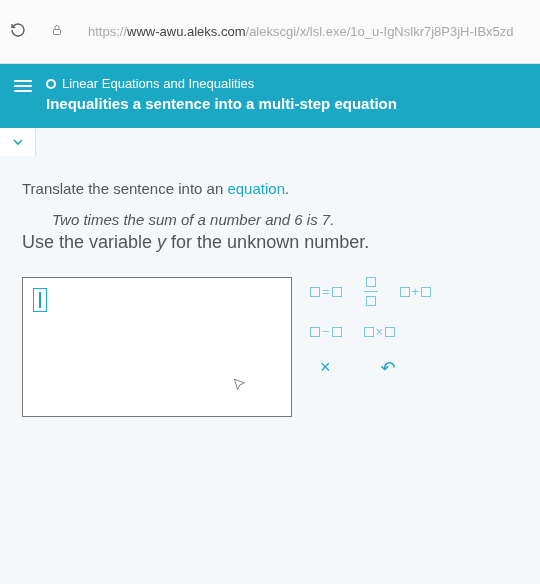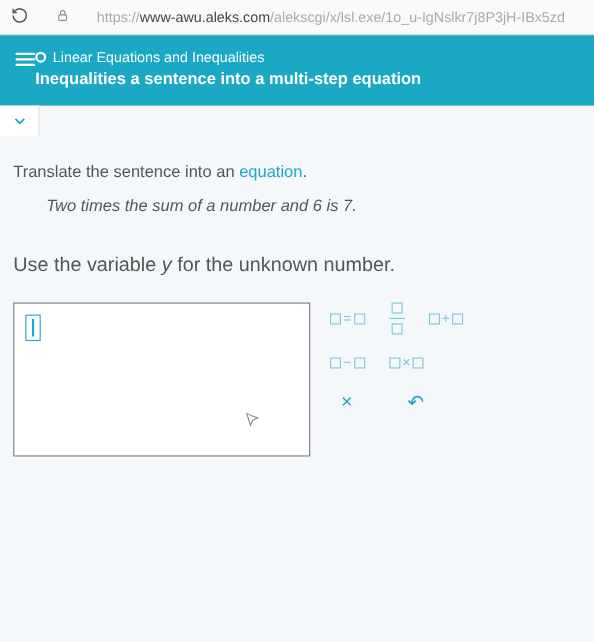--- a/index.html
+++ b/index.html
@@ -6,39 +6,40 @@
     body {
       font-family: Arial, sans-serif;
       background: #f5f8fa;
       width: 540px;
       height: 584px;
       overflow: hidden;
     }
     .browser-bar {
       display: flex;
       align-items: center;
-      padding: 6px 10px;
+      padding: 22px 10px;
       background: #fafafa;
       border-bottom: 1px solid #ddd;
       gap: 25px;
       font-size: 13px;
       color: #888;
     }
     .refresh-icon svg { width: 16px; height: 16px; stroke: #555; }
     .lock-icon svg { width: 12px; height: 12px; stroke: #888; fill: none; }
     .url-text { flex: 1; white-space: nowrap; overflow: hidden; }
     .url-gray { color: #aaa; }
     .url-dark { color: #444; }
     
     .header-band {
       background: #1ba8c4;
       padding: 12px 14px 16px 14px;
       color: #fff;
       display: flex;
       align-items: flex-start;
+      gap: 14px;
     }
     .menu-icon { display: flex; flex-direction: column; gap: 3px; margin-top: 4px; }
     .menu-icon span { width: 18px; height: 2px; background: #fff; border-radius: 1px; }
     .header-text { flex: 1; }
     .header-row1 { font-size: 13px; display: flex; align-items: center; gap: 6px; margin-bottom: 4px; }
     .ring { width: 10px; height: 10px; border: 2px solid #fff; border-radius: 50%; display: inline-block; }
     .header-row2 { font-size: 15px; font-weight: bold; }
     
     .chev-tab {
       width: 36px;
@@ -46,28 +47,28 @@
       background: #fff;
       display: flex;
       align-items: center;
       justify-content: center;
       margin-left: 0;
       border-right: 1px solid #e0e0e0;
     }
     .chev-tab svg { width: 16px; height: 16px; stroke: #1ba8c4; fill: none; stroke-width: 2.5; }
     
     .content {
-      padding: 24px 12px;
+      padding: 24px 22px;
       background: #f5f8fa;
       color: #555;
       font-size: 15px;
     }
     .line1 { margin-bottom: 14px; }
     .eq-link { color: #1ba8c4; }
-    .line2 { font-style: italic; padding-left: 30px; margin-bottom: 34px; }
+    .line2 { font-style: italic; padding-left: 30px; margin-bottom: 4px; }
     .line3 { margin-bottom: 24px; font-size: 18px; }
     .ivar { font-style: italic; }
     
     .work-row {
       display: flex;
       gap: 18px;
       align-items: flex-start;
     }
     .answer-box {
       width: 270px;

